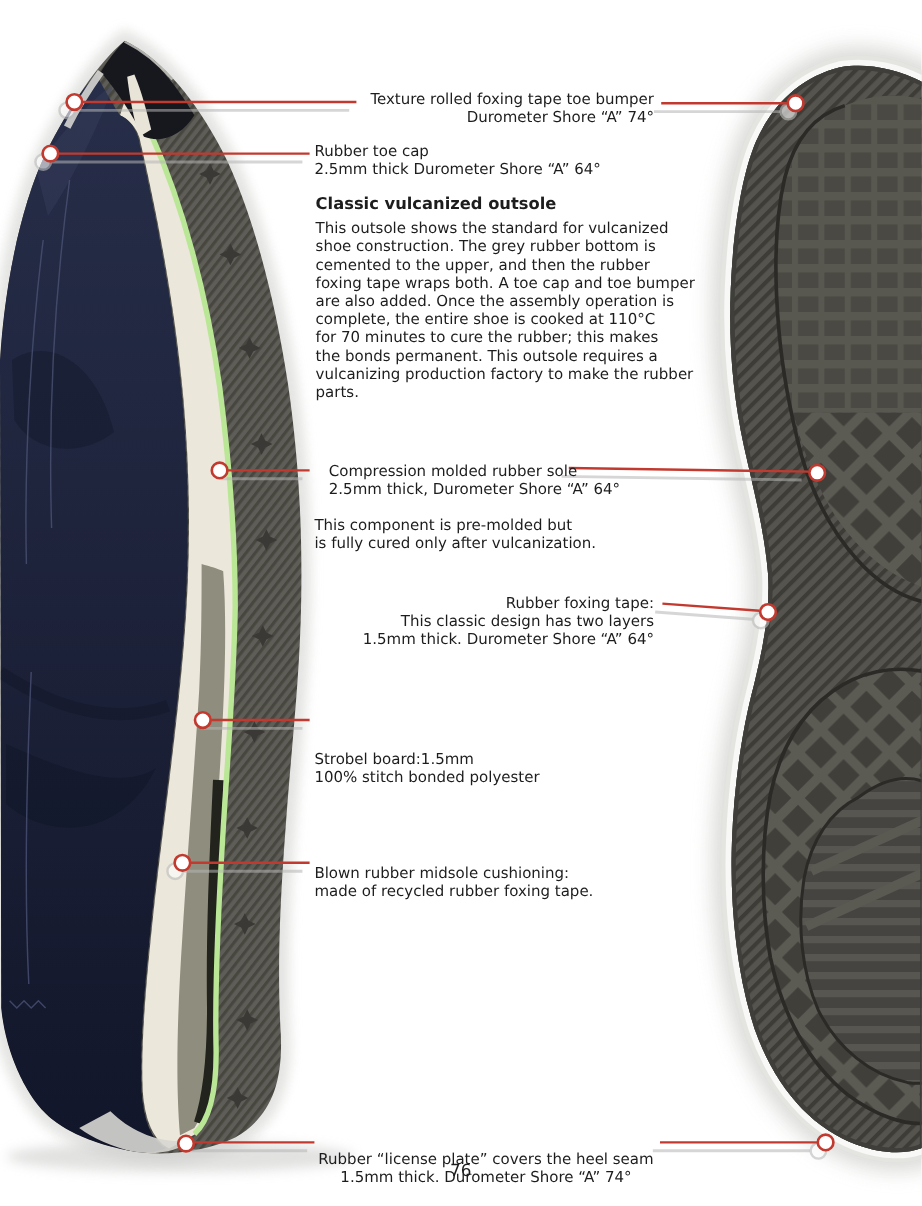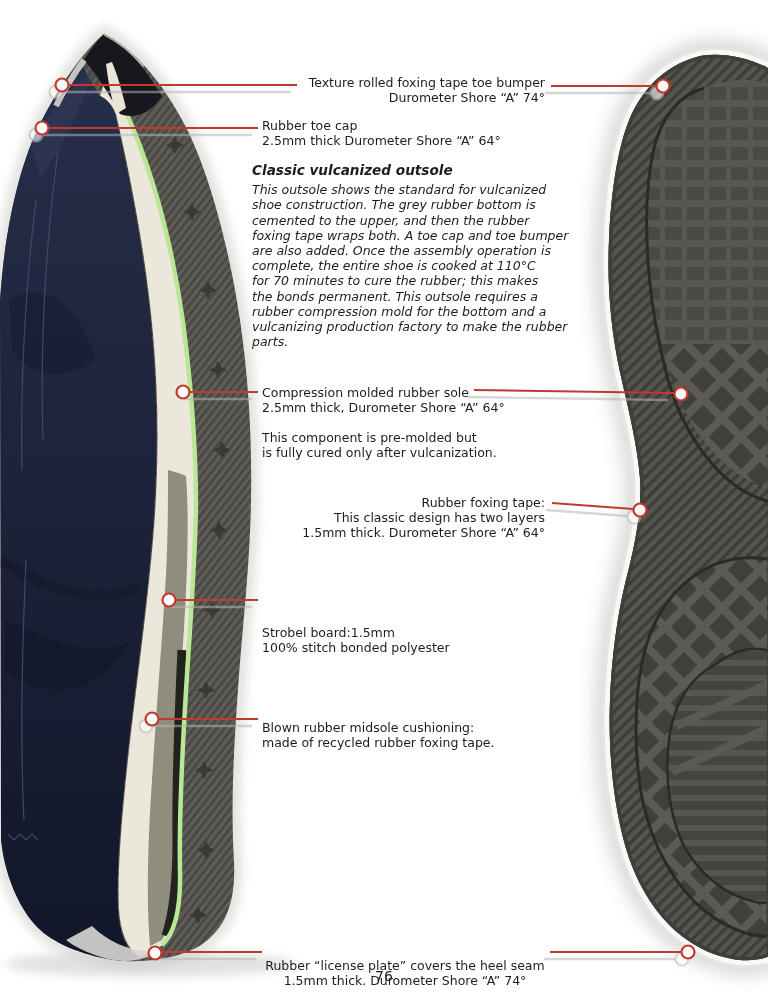--- a/index.html
+++ b/index.html
@@ -218,36 +218,35 @@
 <div class="label r" style="top:75px;left:245px;width:300px;">
   <div>Texture rolled foxing tape toe bumper</div>
   <div>Durometer Shore “A” 74°</div>
 </div>
 
 <div class="label" style="top:118px;left:262px;">
   <div>Rubber toe cap</div>
   <div>2.5mm thick Durometer Shore “A” 64°</div>
 </div>
 
-<div class="label" style="top:163px;left:252px;font-style:italic;">
+<div class="label" style="top:163px;left:263px;">
   <h1 class="title">Classic vulcanized outsole</h1>
   <div>This outsole shows the standard for vulcanized</div>
   <div>shoe construction. The grey rubber bottom is</div>
   <div>cemented to the upper, and then the rubber</div>
   <div>foxing tape wraps both. A toe cap and toe bumper</div>
   <div>are also added. Once the assembly operation is</div>
   <div>complete, the entire shoe is cooked at 110°C</div>
   <div>for 70 minutes to cure the rubber; this makes</div>
   <div>the bonds permanent. This outsole requires a</div>
-  <div>rubber compression mold for the bottom and a</div>
   <div>vulcanizing production factory to make the rubber</div>
   <div>parts.</div>
 </div>
 
-<div class="label" style="top:385px;left:262px;">
+<div class="label" style="top:385px;left:274px;">
   <div>Compression molded rubber sole</div>
   <div>2.5mm thick, Durometer Shore “A” 64°</div>
 </div>
 
 <div class="label" style="top:430px;left:262px;">
   <div>This component is pre-molded but</div>
   <div>is fully cured only after vulcanization.</div>
 </div>
 
 <div class="label r" style="top:495px;left:245px;width:300px;">

